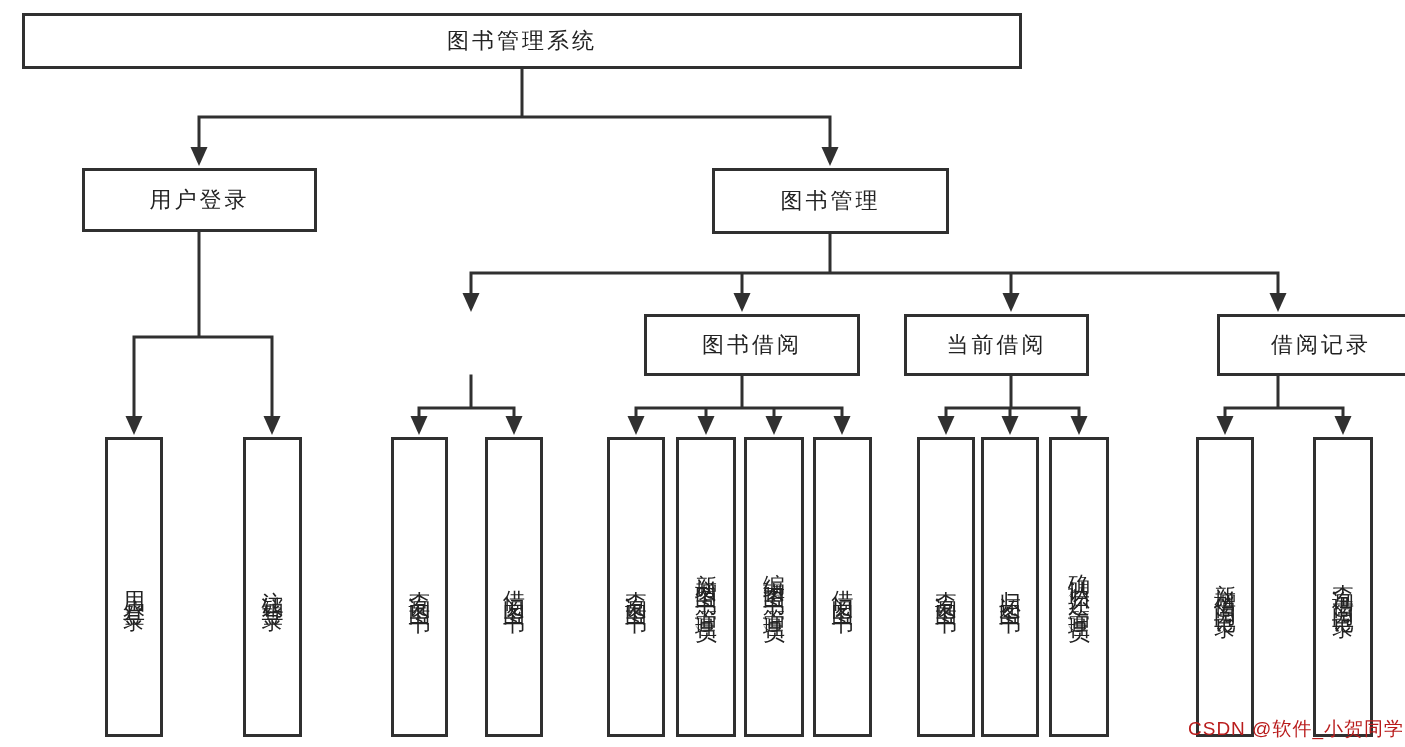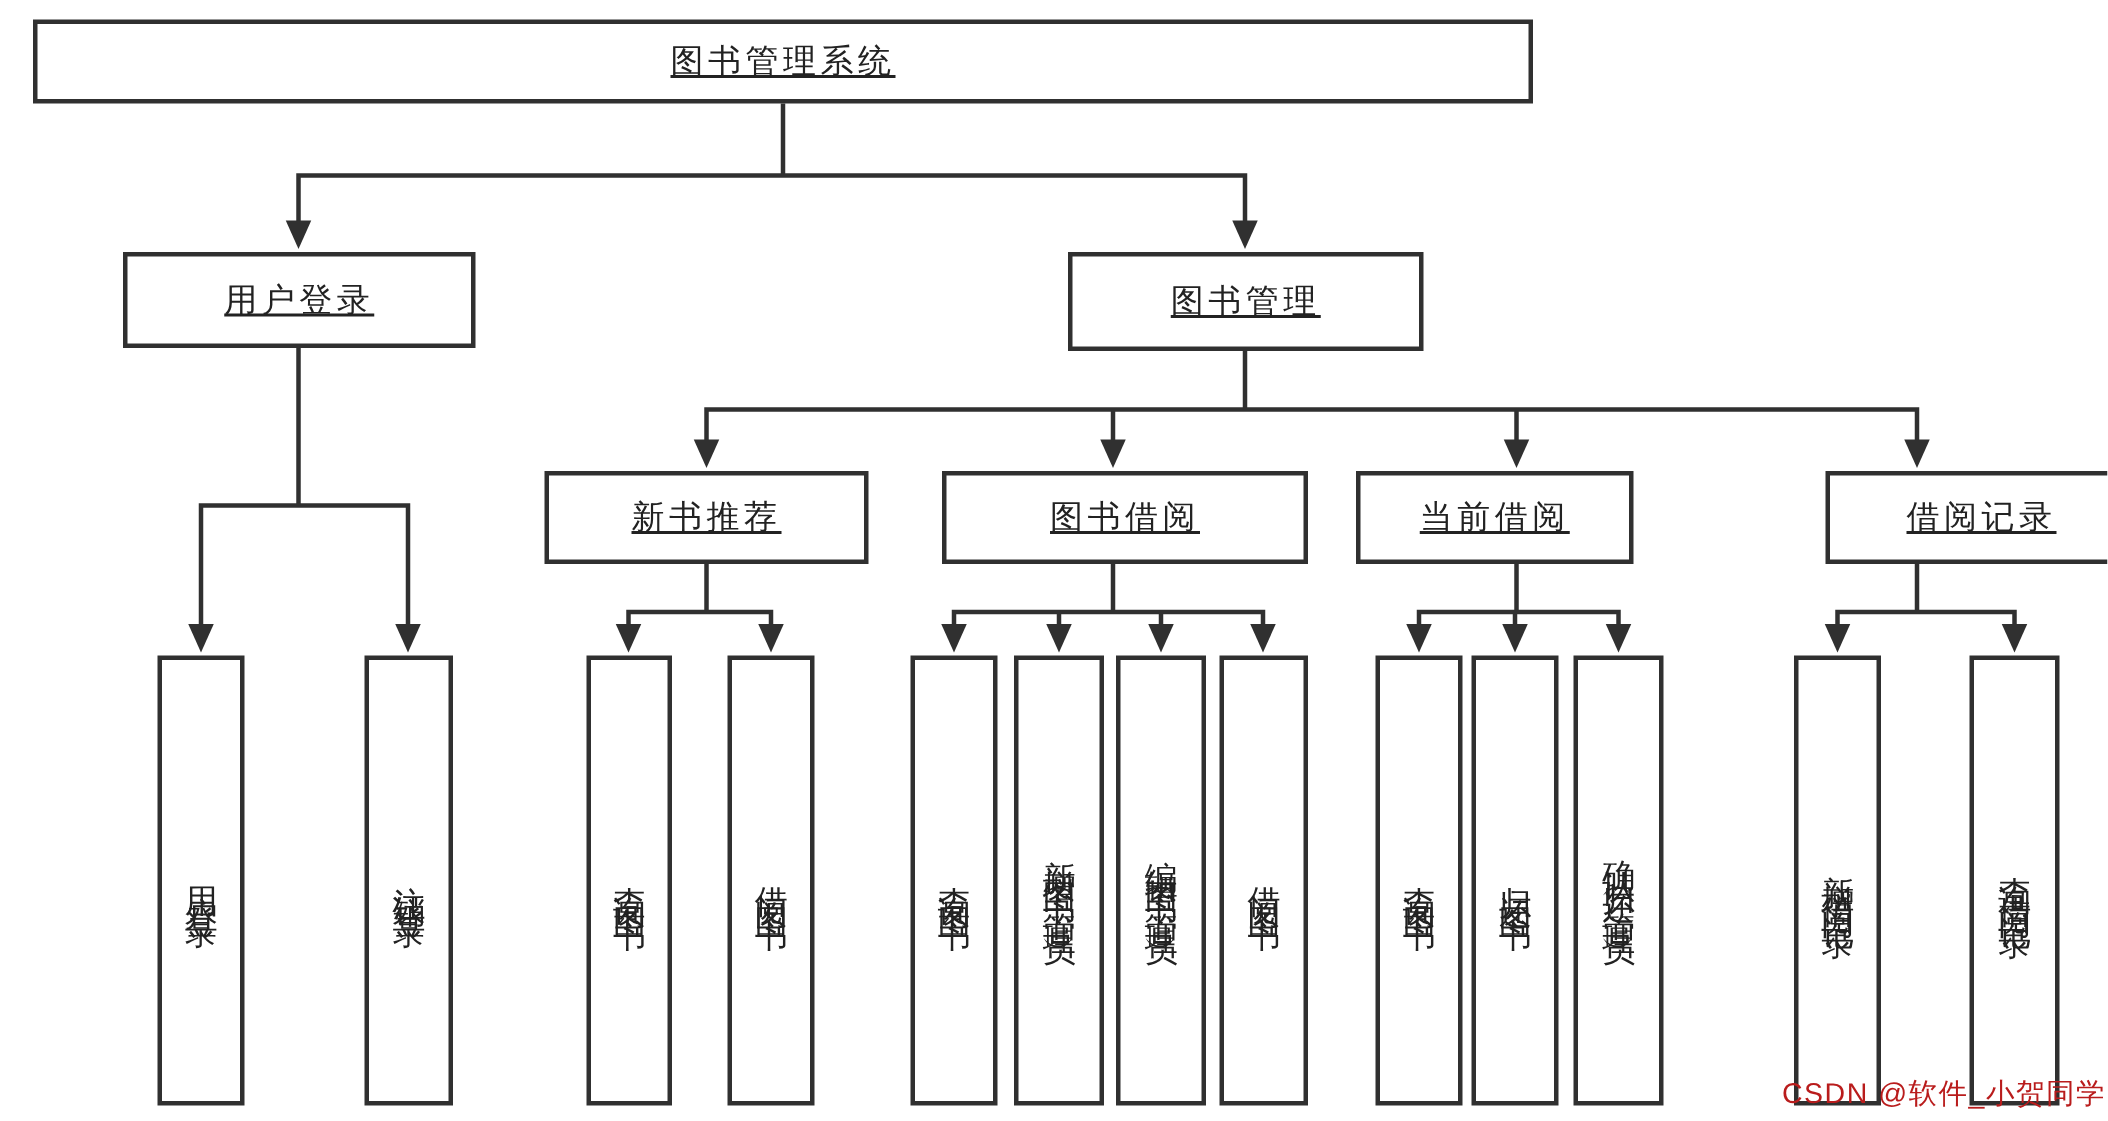--- a/index.html
+++ b/index.html
@@ -7,21 +7,21 @@
     position:relative; width:1405px; height:747px; background:#ffffff;
     font-family:"Liberation Sans","DejaVu Sans",sans-serif; overflow:hidden;
   }
   .connectors { position:absolute; left:0; top:0; width:1405px; height:747px; }
   .box {
     position:absolute; background:#ffffff; border:3px solid #303030;
     box-sizing:border-box; display:flex; align-items:center; justify-content:center;
     z-index:2;
   }
   .hlabel {
-    font-size:22px; letter-spacing:3px; color:#222222; white-space:nowrap;text-decoration:underline;
+    font-size:22px; letter-spacing:3px; color:#222222; white-space:nowrap;
   }
   .vlabel {
     writing-mode:vertical-rl; text-orientation:mixed;
     font-size:22px; letter-spacing:7px; line-height:1.1; color:#222222;
   }
   .watermark {
     position:absolute; left:1188px; top:716px; z-index:5;
     font-size:19px; color:#b91c1c; white-space:nowrap; letter-spacing:1px;
   }
 </style>
@@ -65,24 +65,21 @@
     <span class="hlabel">图书管理系统</span>
   </div>
 
   <div class="box" style="left:82px;top:168px;width:235px;height:64px">
     <span class="hlabel">用户登录</span>
   </div>
   <div class="box" style="left:712px;top:168px;width:237px;height:66px">
     <span class="hlabel">图书管理</span>
   </div>
 
-  <div class="box" style="left:363px;top:314px;width:216px;height:62px">
-    <span class="hlabel">新书推荐</span>
-  </div>
-  <div class="box" style="left:628px;top:314px;width:244px;height:62px">
+  <div class="box" style="left:644px;top:314px;width:216px;height:62px">
     <span class="hlabel">图书借阅</span>
   </div>
   <div class="box" style="left:904px;top:314px;width:185px;height:62px">
     <span class="hlabel">当前借阅</span>
   </div>
   <div class="box" style="left:1217px;top:314px;width:208px;height:62px">
     <span class="hlabel">借阅记录</span>
   </div>
 
   <div class="box" style="left:105px;top:437px;width:58px;height:300px">

